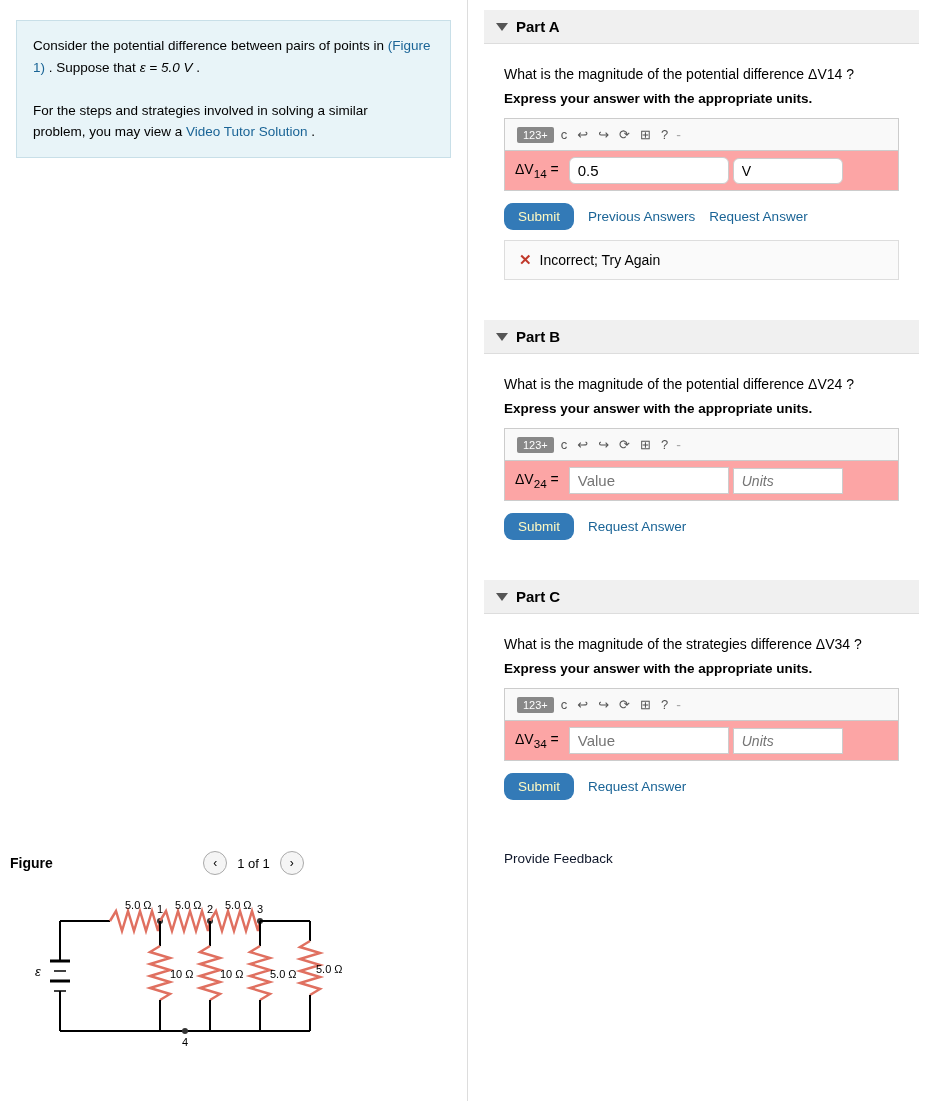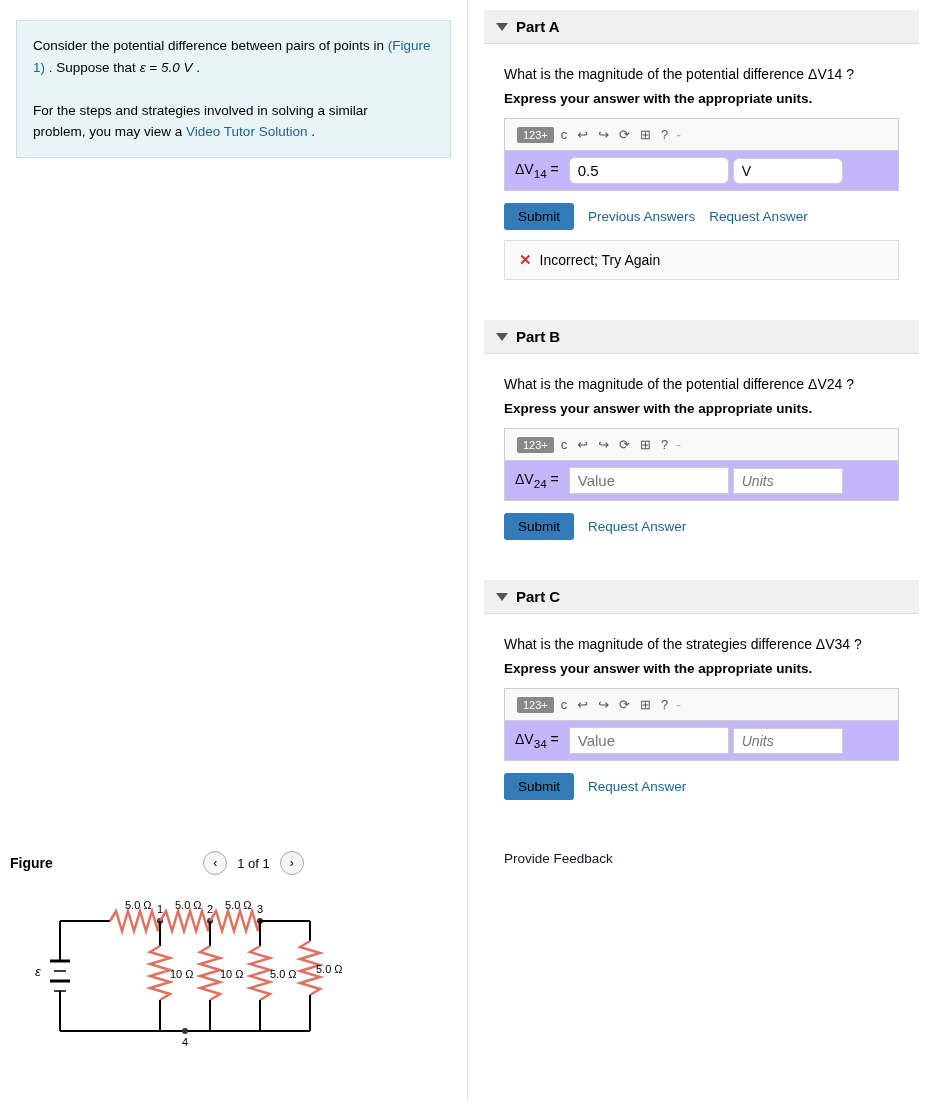--- a/index.html
+++ b/index.html
@@ -132,21 +132,21 @@
       color: #aaa;
       margin: 0 1px;
     }
 
     
     .answer-row {
       border: 1px solid #ccc;
       display: flex;
       align-items: center;
       padding: 6px 10px;
-      background: #c4b5fd;
+      background: #fca5a5;
       margin-bottom: 12px;
     }
     .answer-label {
       font-size: 14px;
       white-space: nowrap;
       margin-right: 10px;
     }
     .answer-input {
       border: 1px solid #ccc;
       padding: 4px 8px;
@@ -173,26 +173,26 @@
 
     
     .submit-row {
       display: flex;
       align-items: center;
       gap: 14px;
       margin-bottom: 10px;
     }
     .submit-btn {
       background: #337ab7;
-      color: #000000;
+      color: #fef9c3;
       border: none;
       padding: 6px 14px;
       font-size: 13.5px;
       cursor: pointer;
-      border-radius: 3px;
+      border-radius: 9px;
     }
     .link-btn {
       color: #1a6496;
       text-decoration: none;
       font-size: 13.5px;
       cursor: pointer;
     }
 
     
     .incorrect-box {

